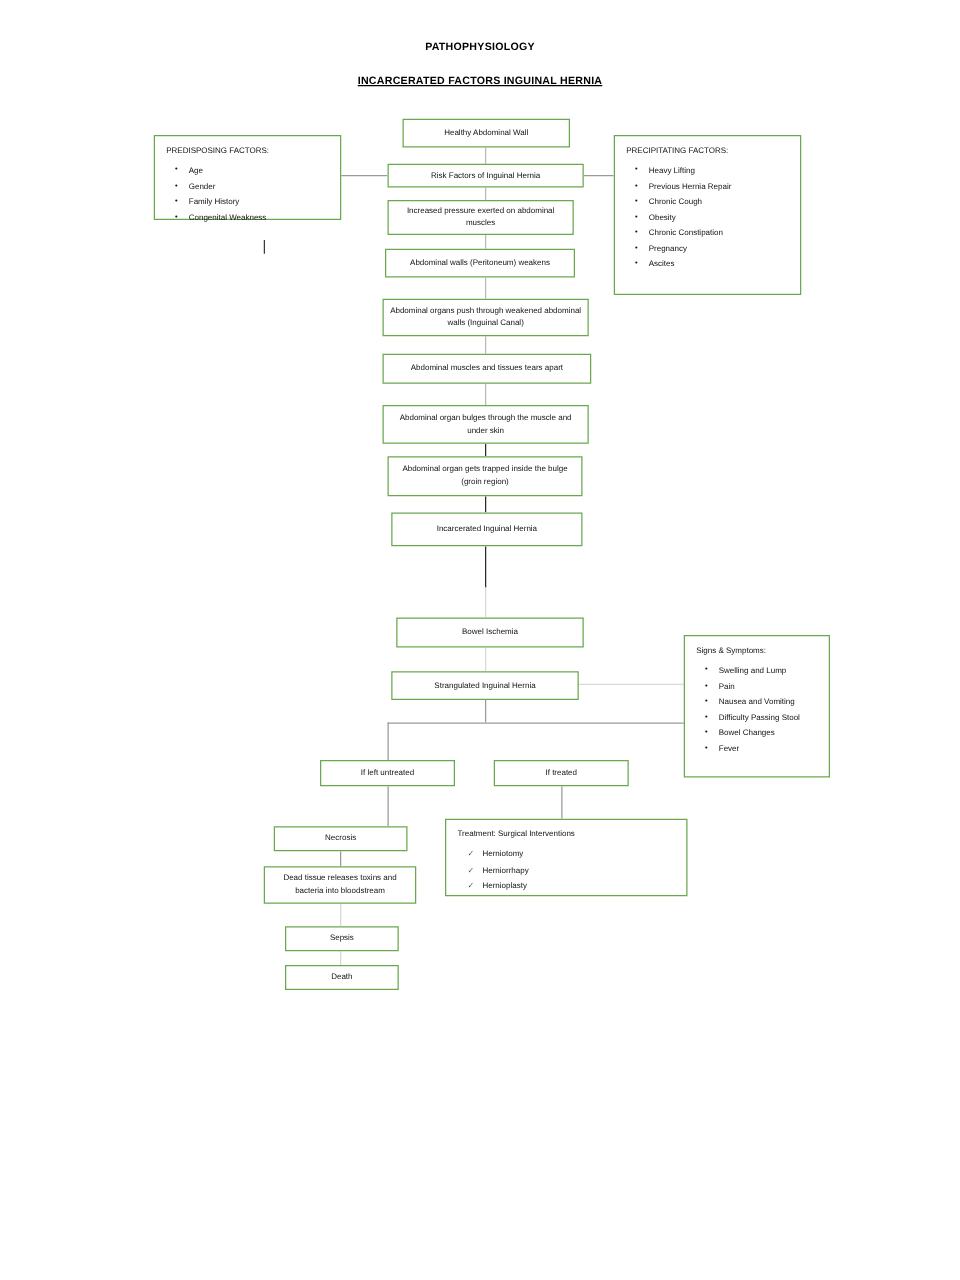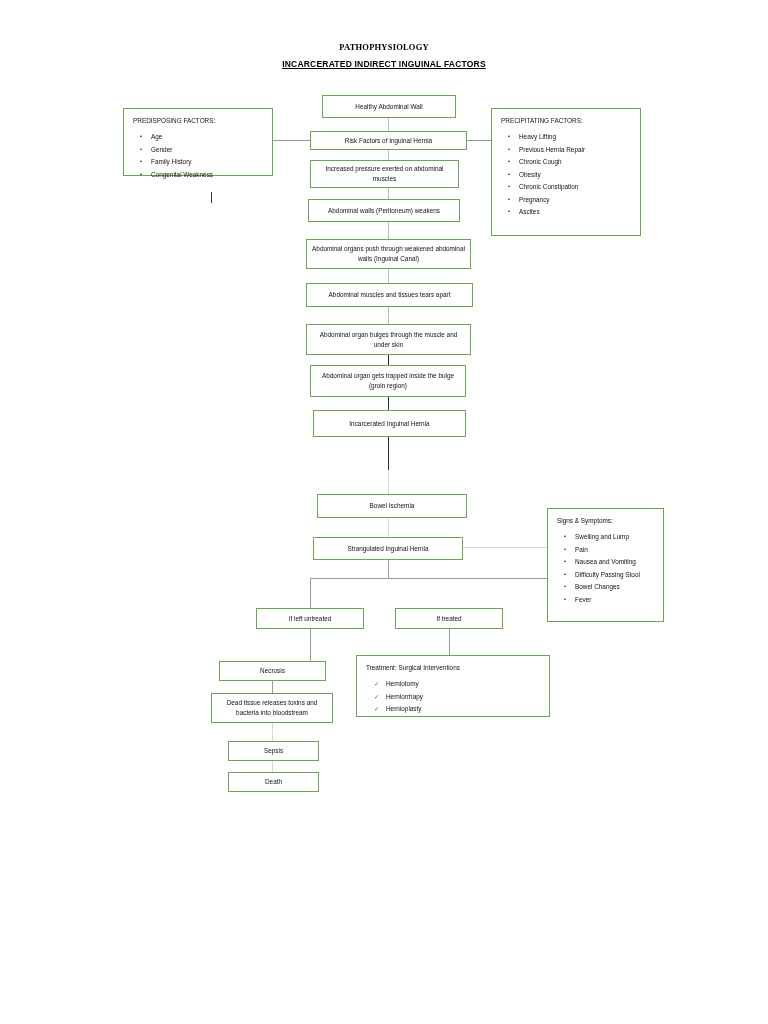--- a/index.html
+++ b/index.html
@@ -101,22 +101,22 @@
     width:1px;height:11px;
     background:#3a3a3a;
     z-index:2;
   }
 </style>
 </head>
 <body>
 
 <div id="canvas">
 
-  <div class="title" style="top:42px;font-family:Liberation Serif, serif;">PATHOPHYSIOLOGY</div>
-  <div class="title sub" style="top:59px;">INCARCERATED INDIRECT INGUINAL FACTORS</div>
+  <div class="title" style="top:32px;">PATHOPHYSIOLOGY</div>
+  <div class="title sub" style="top:59px;">INCARCERATED FACTORS INGUINAL HERNIA</div>
 
   <div class="conn v c-grey" style="left:388px;top:118px;height:14px;"></div>
   <div class="conn v c-grey" style="left:388px;top:150px;height:10px;"></div>
   <div class="conn v c-grey" style="left:388px;top:188px;height:11px;"></div>
   <div class="conn v c-grey" style="left:388px;top:222px;height:17px;"></div>
   <div class="conn v c-grey" style="left:388px;top:269px;height:14px;"></div>
   <div class="conn v c-grey" style="left:388px;top:307px;height:17px;"></div>
   <div class="conn v c-dark" style="left:388px;top:355px;height:10px;"></div>
   <div class="conn v c-dark" style="left:388px;top:397px;height:13px;"></div>
 

